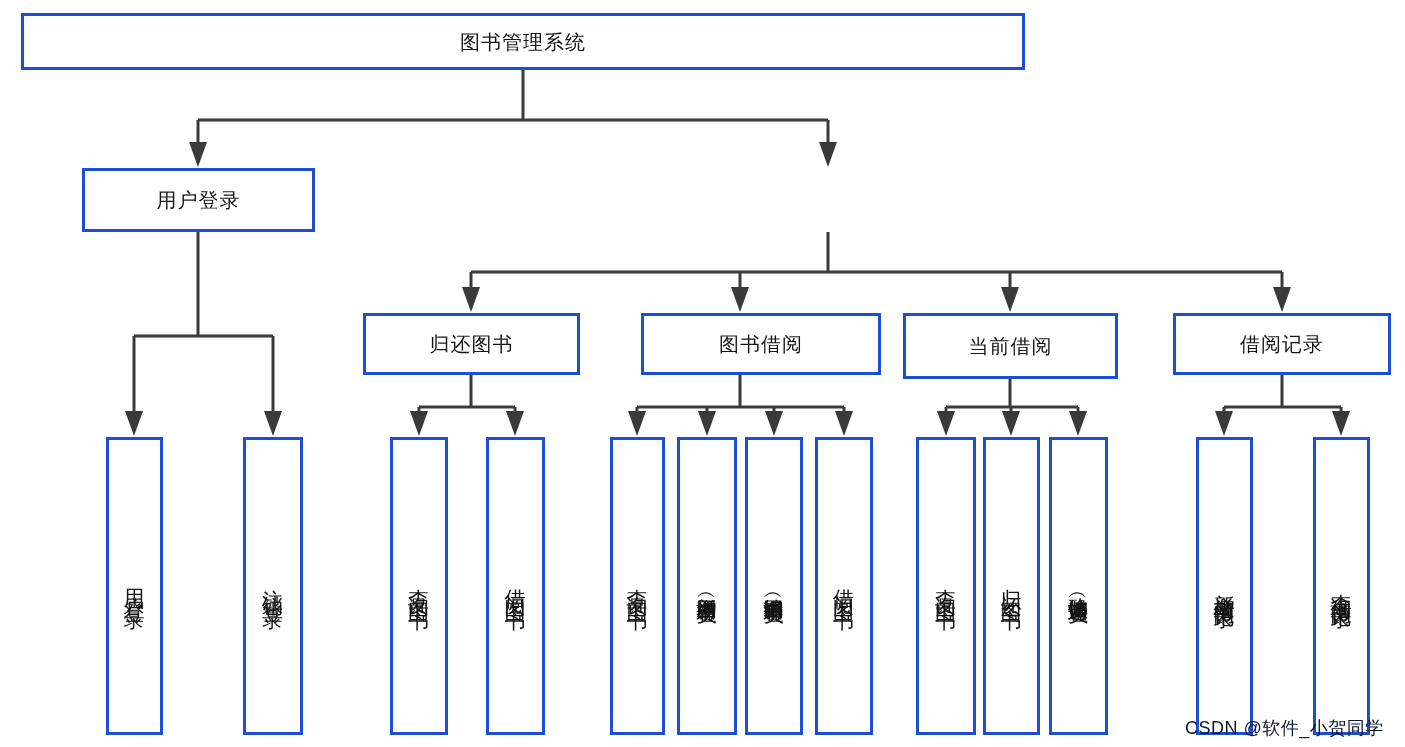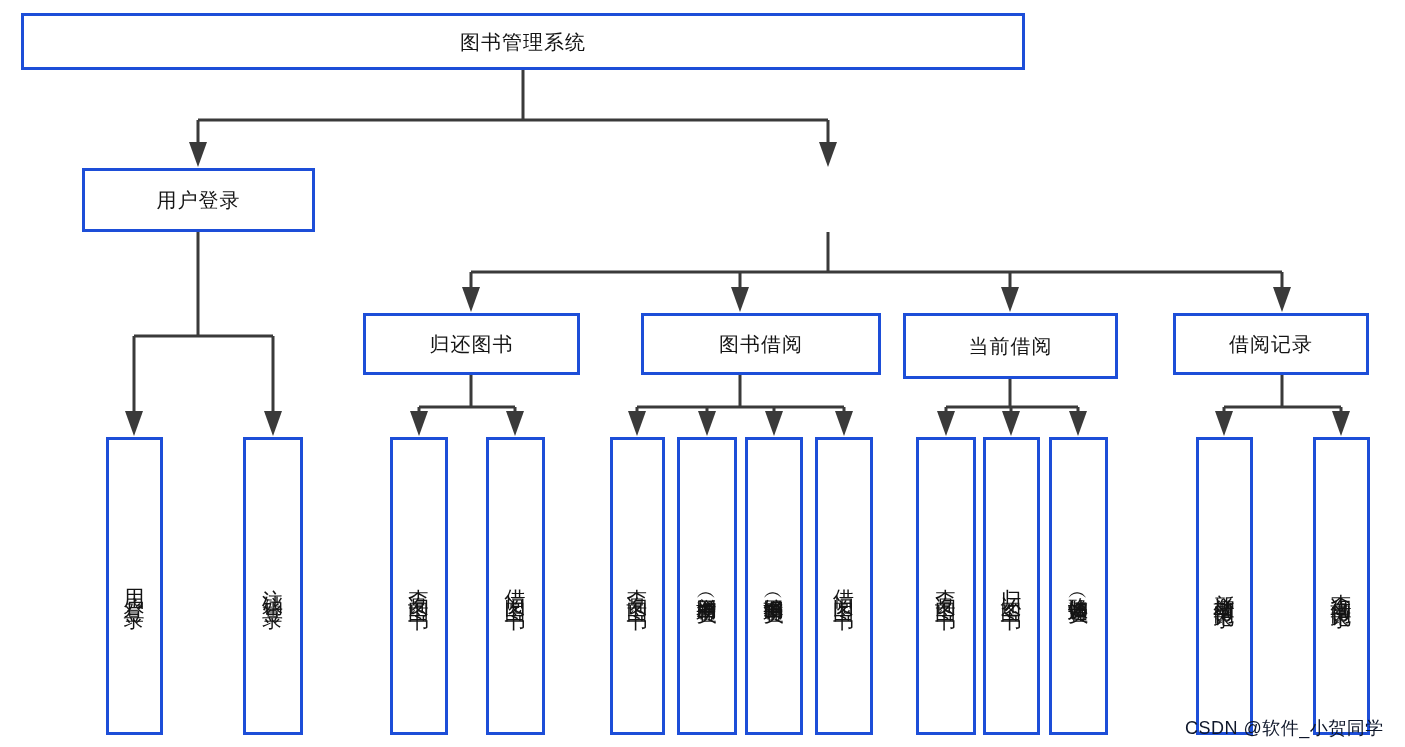--- a/index.html
+++ b/index.html
@@ -81,21 +81,21 @@
     </g>
   </svg>
 
   <div class="box hbox" style="left:21px; top:13px; width:1004px; height:57px;">图书管理系统</div>
 
   <div class="box hbox" style="left:82px; top:168px; width:233px; height:64px;">用户登录</div>
 
   <div class="box hbox" style="left:363px; top:313px; width:217px; height:62px;">归还图书</div>
   <div class="box hbox" style="left:633px; top:313px; width:240px; height:62px;margin-left:8px;">图书借阅</div>
   <div class="box hbox" style="left:903px; top:313px; width:215px; height:66px;font-family:Liberation Serif, serif;">当前借阅</div>
-  <div class="box hbox" style="left:1173px; top:313px; width:196px; height:62px;">借阅记录</div>
+  <div class="box hbox" style="left:1173px; top:313px; width:218px; height:62px;">借阅记录</div>
 
   <div class="box vbox" style="left:106px; top:437px; width:57px; height:298px;">用户登录</div>
   <div class="box vbox" style="left:243px; top:437px; width:60px; height:298px;">注销登录</div>
 
   <div class="box vbox" style="left:390px; top:437px; width:58px; height:298px;">查询图书</div>
   <div class="box vbox" style="left:486px; top:437px; width:59px; height:298px;">借阅图书</div>
 
   <div class="box vbox" style="left:610px; top:437px; width:55px; height:298px;">查询图书</div>
   <div class="box vbox long" style="left:677px; top:437px; width:60px; height:298px;">新增图书（管理员）</div>
   <div class="box vbox long" style="left:745px; top:437px; width:58px; height:298px;">编辑图书（管理员）</div>

